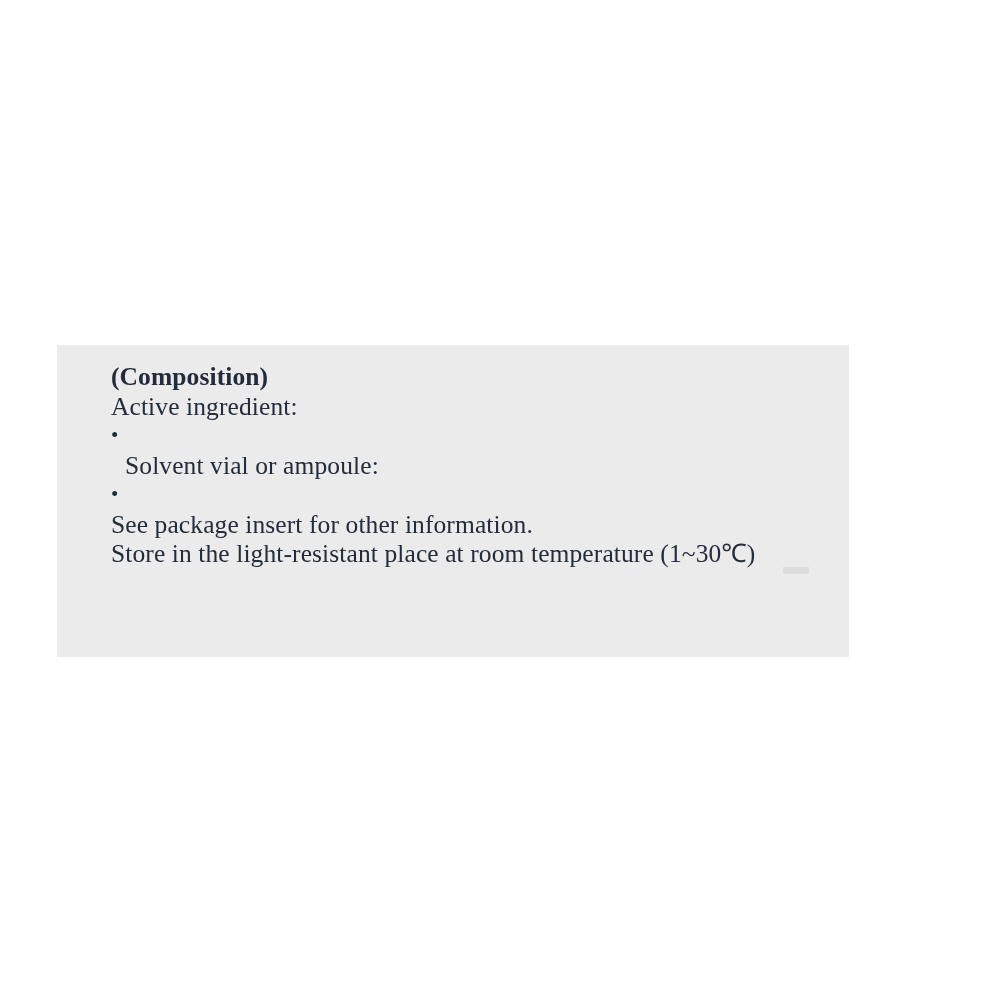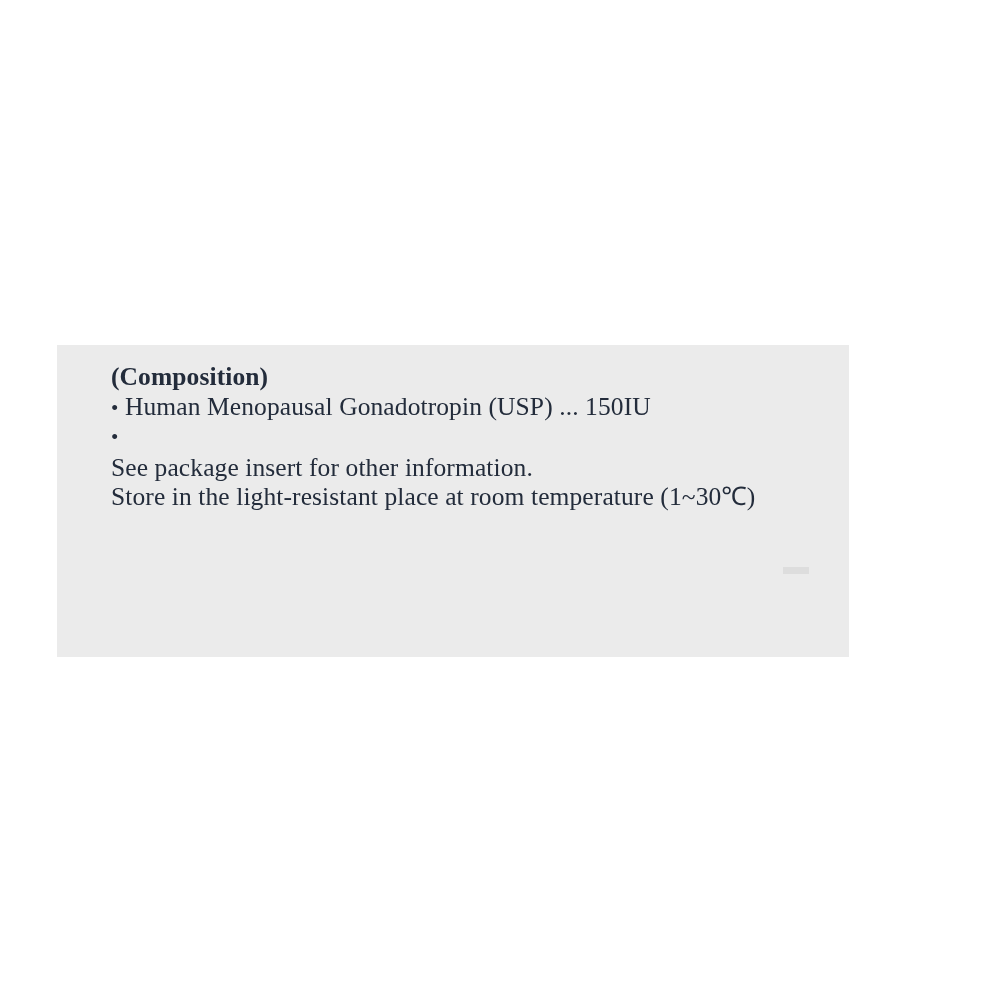--- a/index.html
+++ b/index.html
@@ -70,26 +70,27 @@
 </style>
 </head>
 <body>
 
 <div id="label-panel">
 
   <div id="label-text">
 
     <div class="line bold">(Composition)</div>
 
+    <div class="line">Active ingredient:</div>
 
     <div class="line bulletline">
       <span class="bullet">•</span>
-      <span>Human Menopausal Gonadotropin (USP) ... 150IU</span>
     </div>
 
+    <div class="line indent">Solvent vial or ampoule:</div>
 
     <div class="line bulletline">
       <span class="bullet">•</span>
     </div>
 
 
 
     <div class="line">See package insert for other information.</div>
 
 

